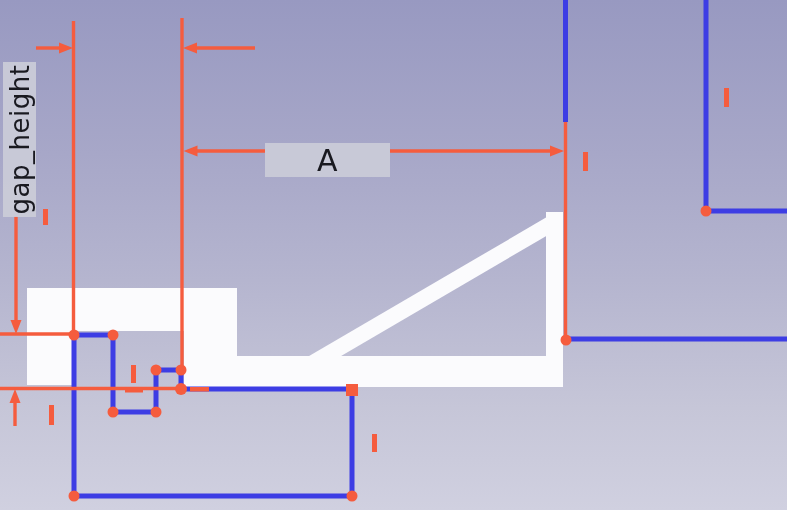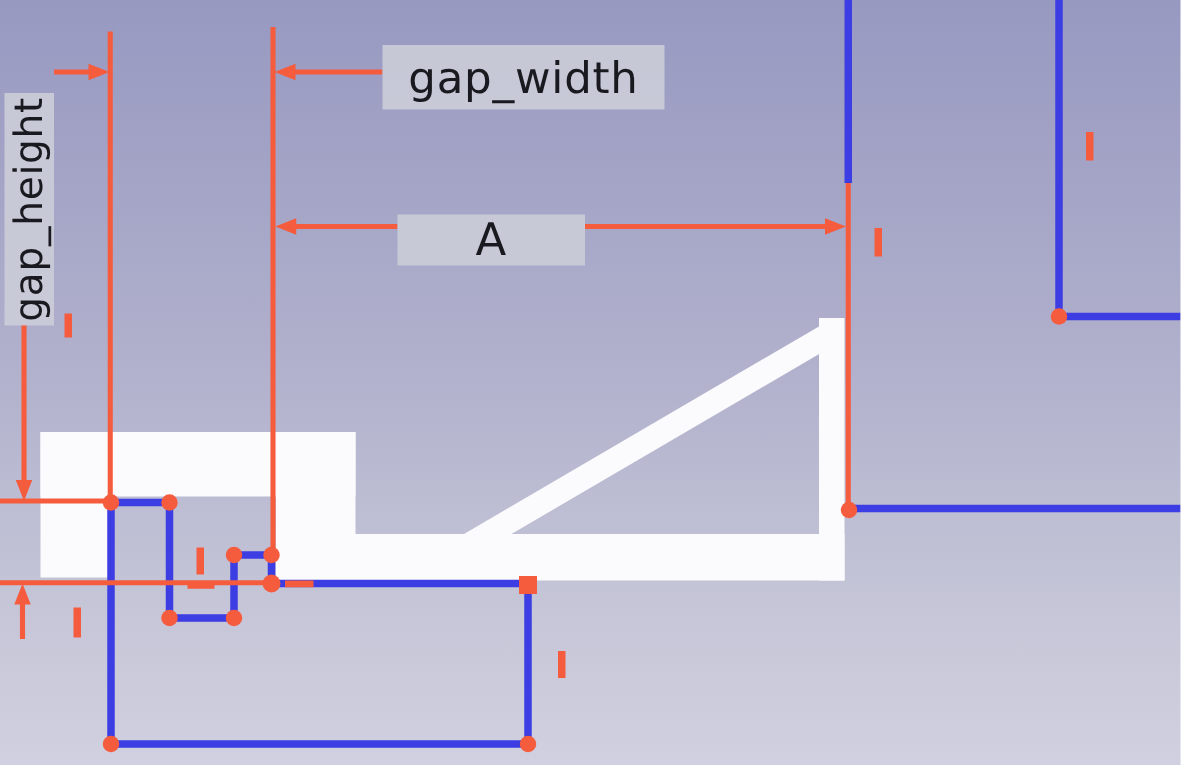--- a/index.html
+++ b/index.html
@@ -97,19 +97,18 @@
       <circle cx="181" cy="370" r="5.5"></circle>
       <circle cx="181" cy="389" r="6"></circle>
       <circle cx="74" cy="496" r="5.5"></circle>
       <circle cx="352" cy="496" r="5.5"></circle>
       <circle cx="566" cy="340" r="5.5"></circle>
       <circle cx="706" cy="211" r="5.5"></circle>
       <rect x="346" y="384" width="12" height="12"></rect>
     </g>
   </svg>
 
-  <div class="dim-label" style="left:255px;top:30px;width:188px;height:43px;">gap_width</div>
 
   <div class="dim-label rot" style="left:3px;top:217px;width:155px;height:33px;">gap_height</div>
 
   <div class="dim-label" style="left:265px;top:143px;width:125px;height:34px;font-size:30px;">A</div>
 
 </div>
 
 </body></html>

